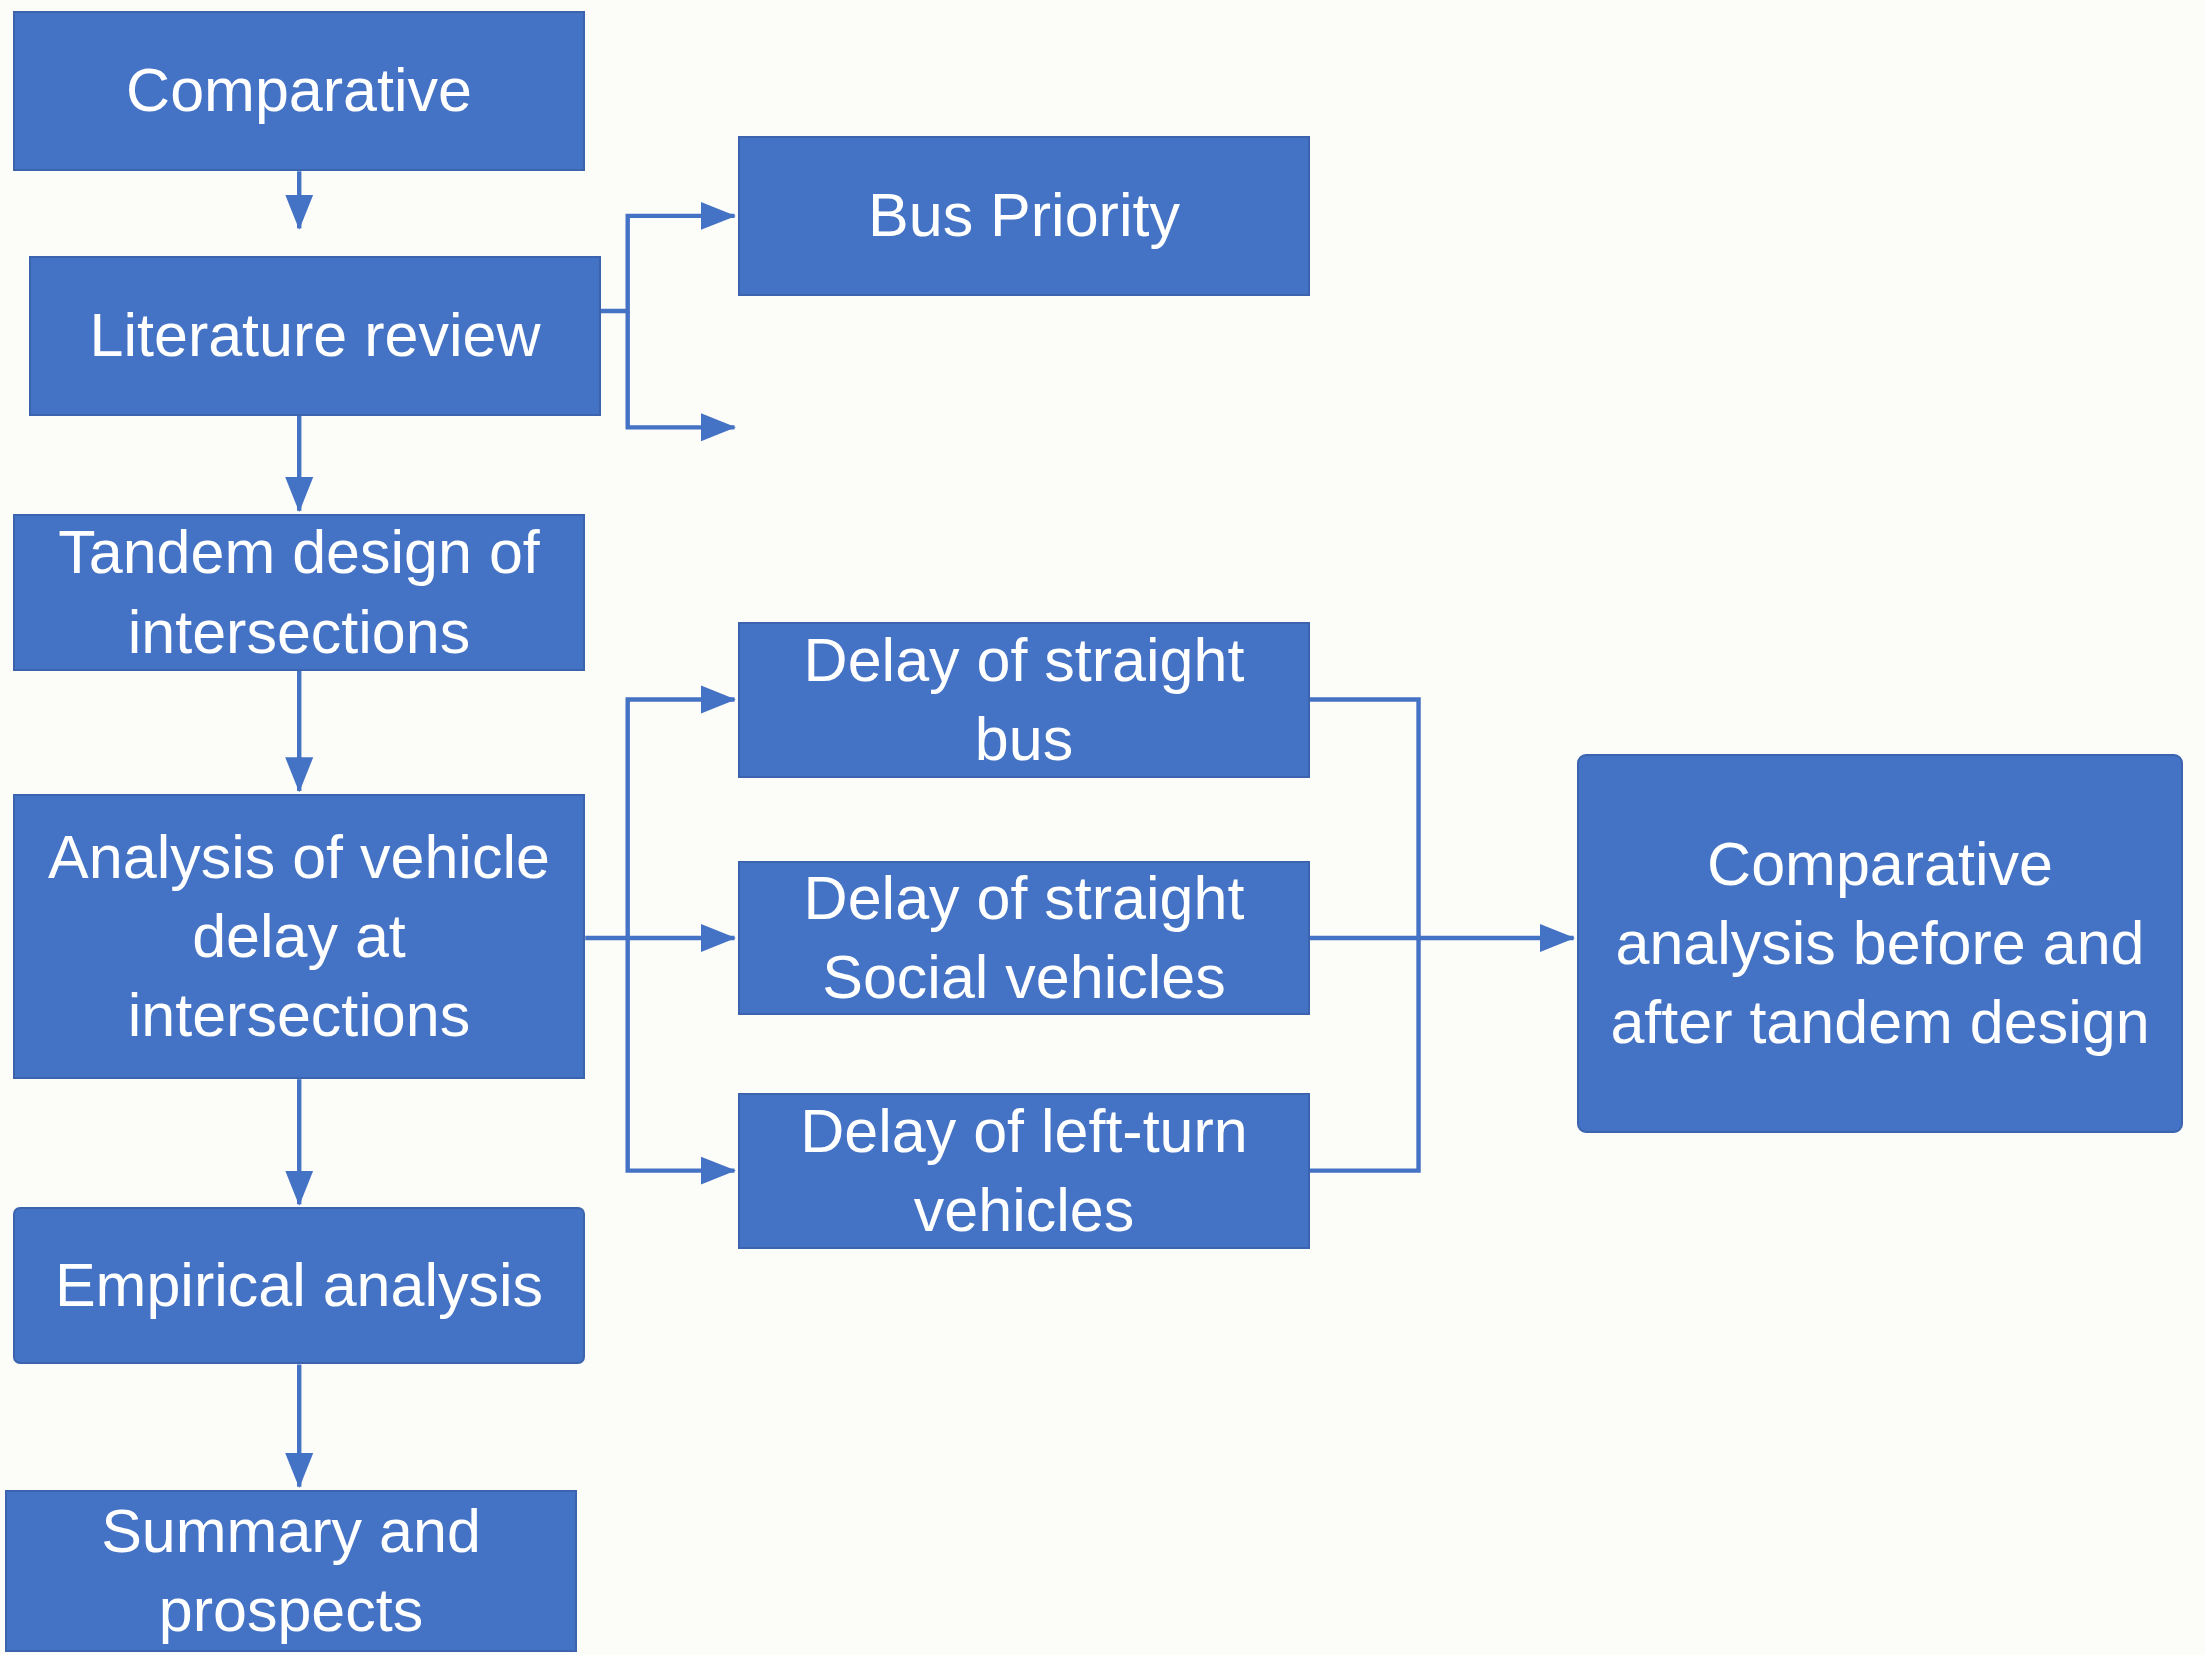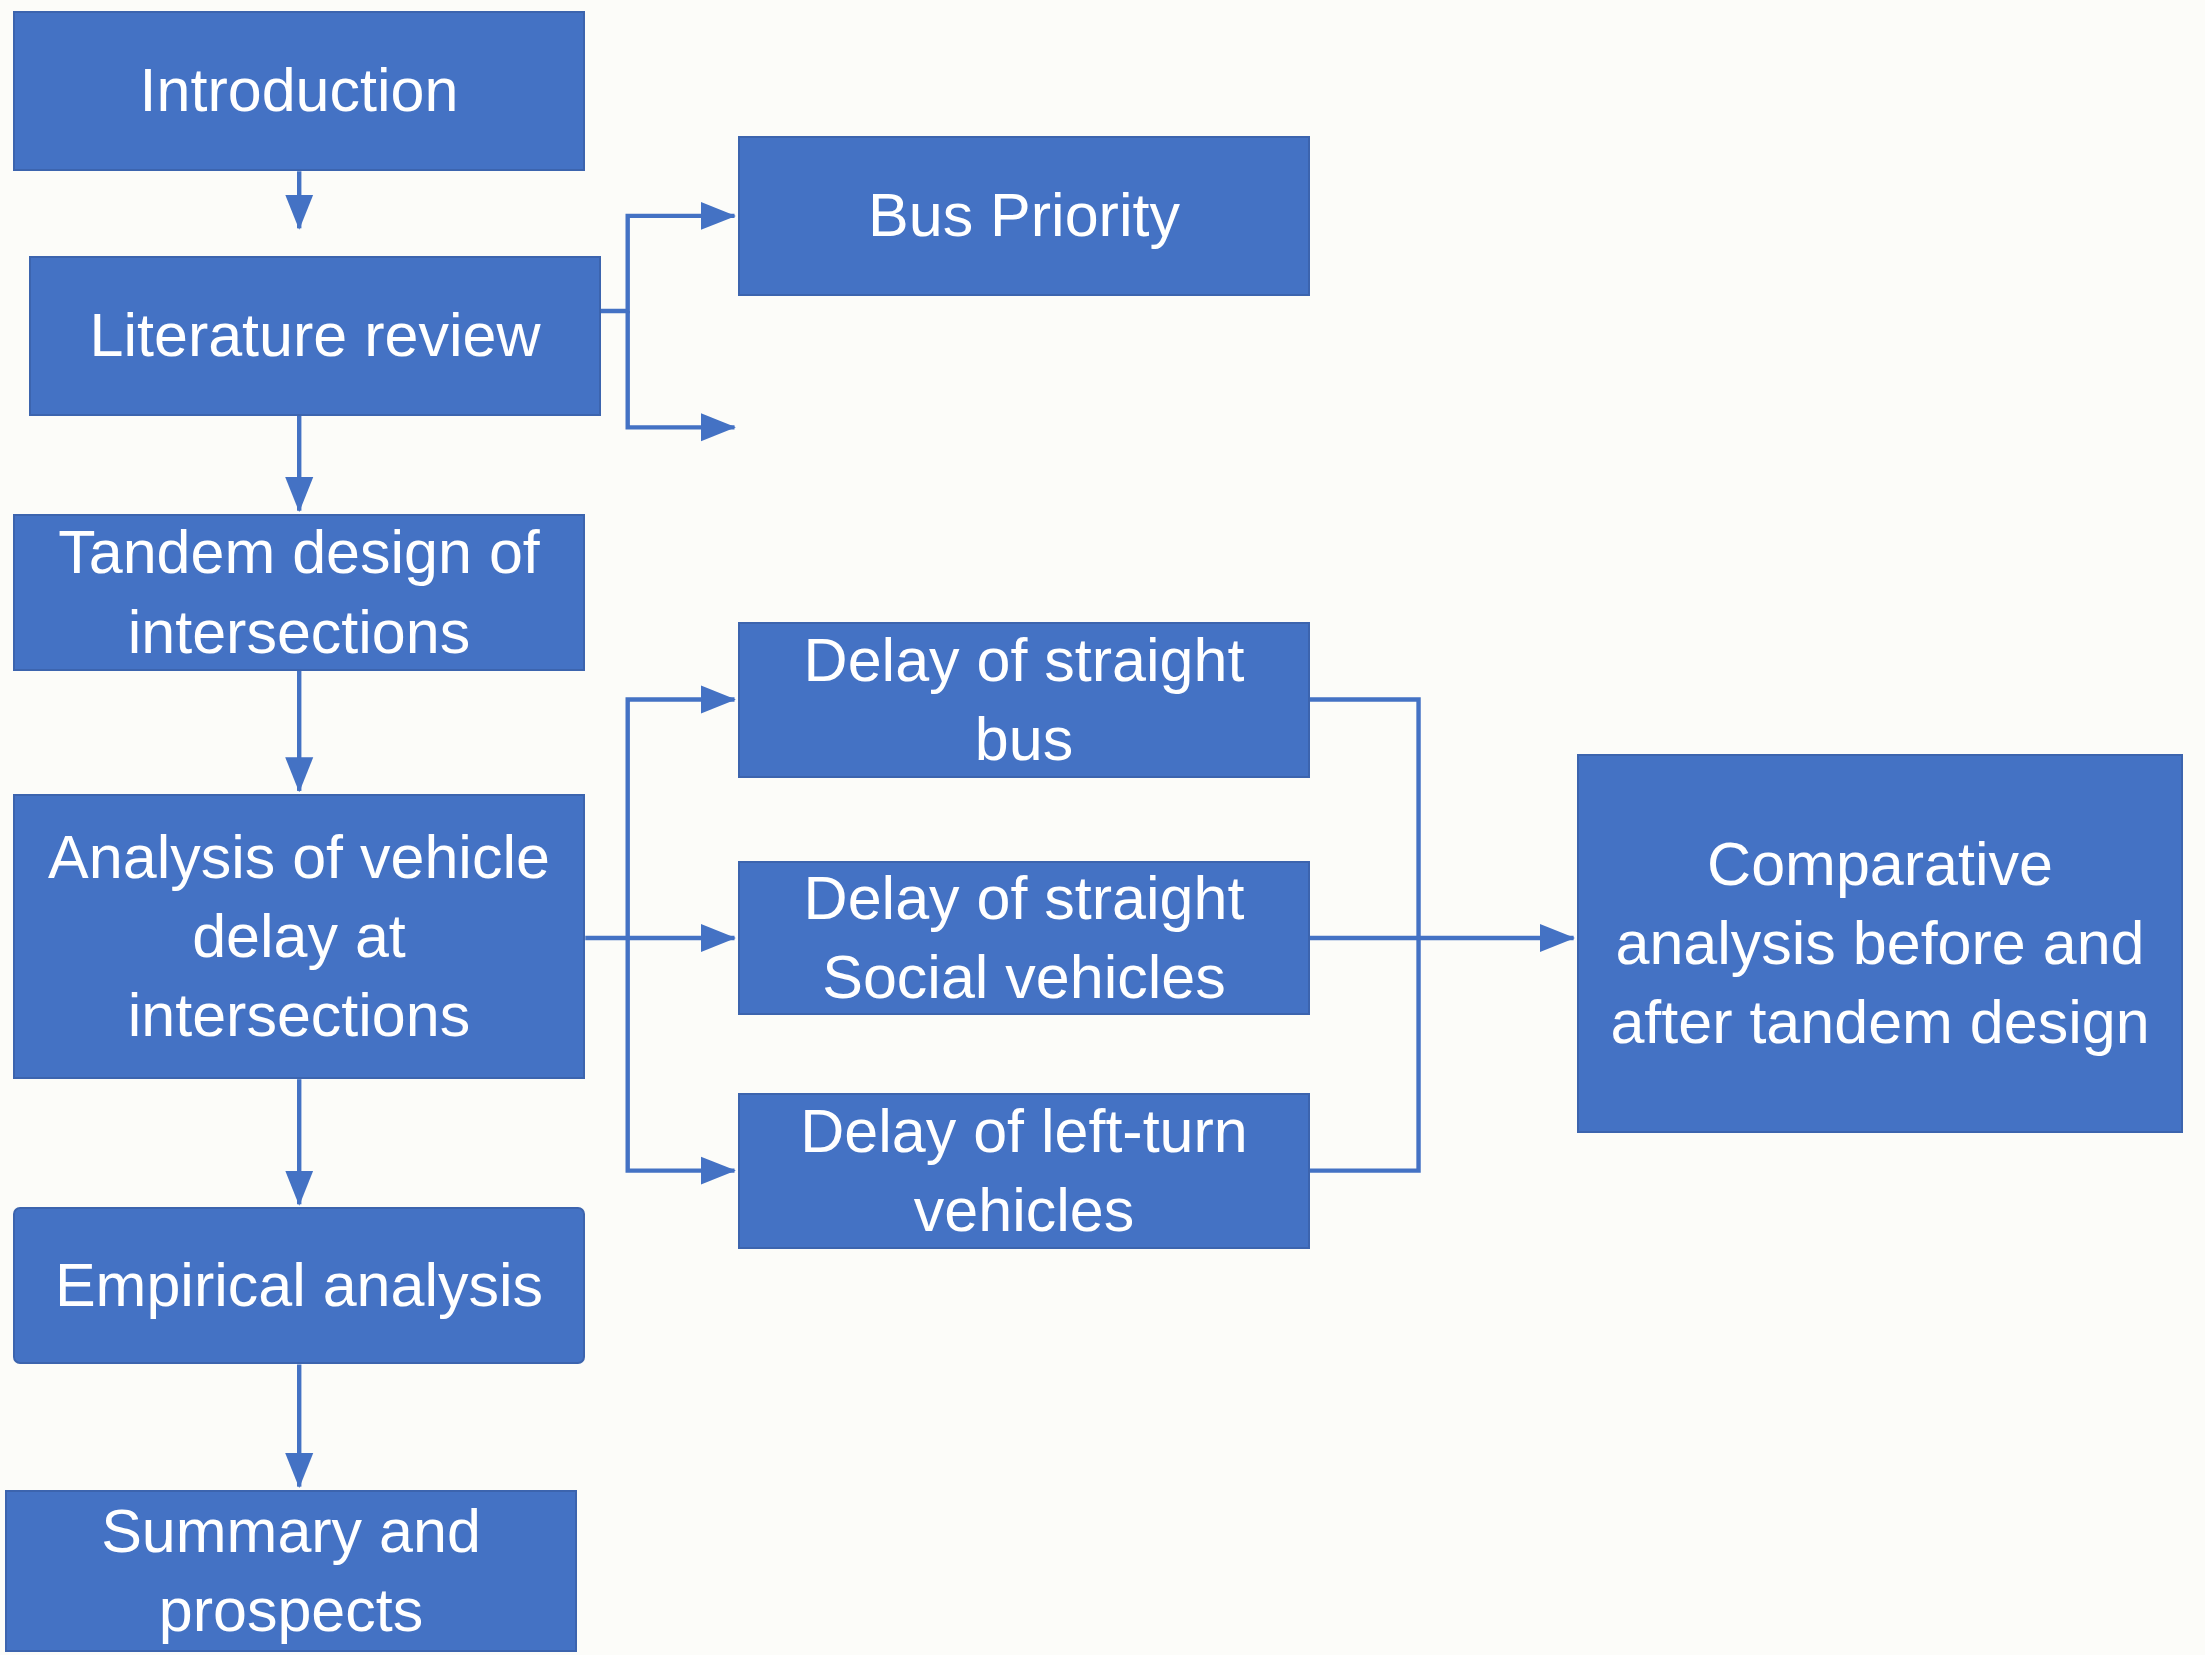--- a/index.html
+++ b/index.html
@@ -71,21 +71,21 @@
     <path class="edge" d="M858 1282 L858 956 L1004 956" marker-end="url(#arrowhead)"></path>
     <path class="edge" d="M800 1282 L1004 1282" marker-end="url(#arrowhead)"></path>
     <path class="edge" d="M858 1282 L858 1600 L1004 1600" marker-end="url(#arrowhead)"></path>
 
     <path class="edge" d="M1790 956 L1939 956 L1939 1282"></path>
     <path class="edge" d="M1790 1600 L1939 1600 L1939 1282"></path>
     <path class="edge" d="M1790 1282 L2151 1282" marker-end="url(#arrowhead)"></path>
   </svg>
 
   <div class="node" style="left:13px;  top:11px;   width:572px; height:160px;">
-    <span>Introduction</span>
+    <span>Comparative</span>
   </div>
 
   <div class="node" style="left:29px;  top:231px;  width:572px; height:160px;margin-top:25px;">
     <span>Literature review</span>
   </div>
 
   <div class="node" style="left:13px;  top:514px;  width:572px; height:157px;">
     <span>Tandem design of intersections</span>
   </div>
 
@@ -111,18 +111,18 @@
   </div>
 
   <div class="node" style="left:738px; top:861px; width:572px; height:154px;">
     <span>Delay of straight Social vehicles</span>
   </div>
 
   <div class="node" style="left:738px; top:1093px; width:572px; height:156px;">
     <span>Delay of left-turn vehicles</span>
   </div>
 
-  <div class="node" style="left:1577px; top:754px; width:606px; height:379px;">
+  <div class="node" style="left:1577px; top:754px; width:606px; height:379px;border-radius:9px;">
     <span>Comparative analysis before and after tandem design</span>
   </div>
 
 </div>
 
 
 </body></html>

